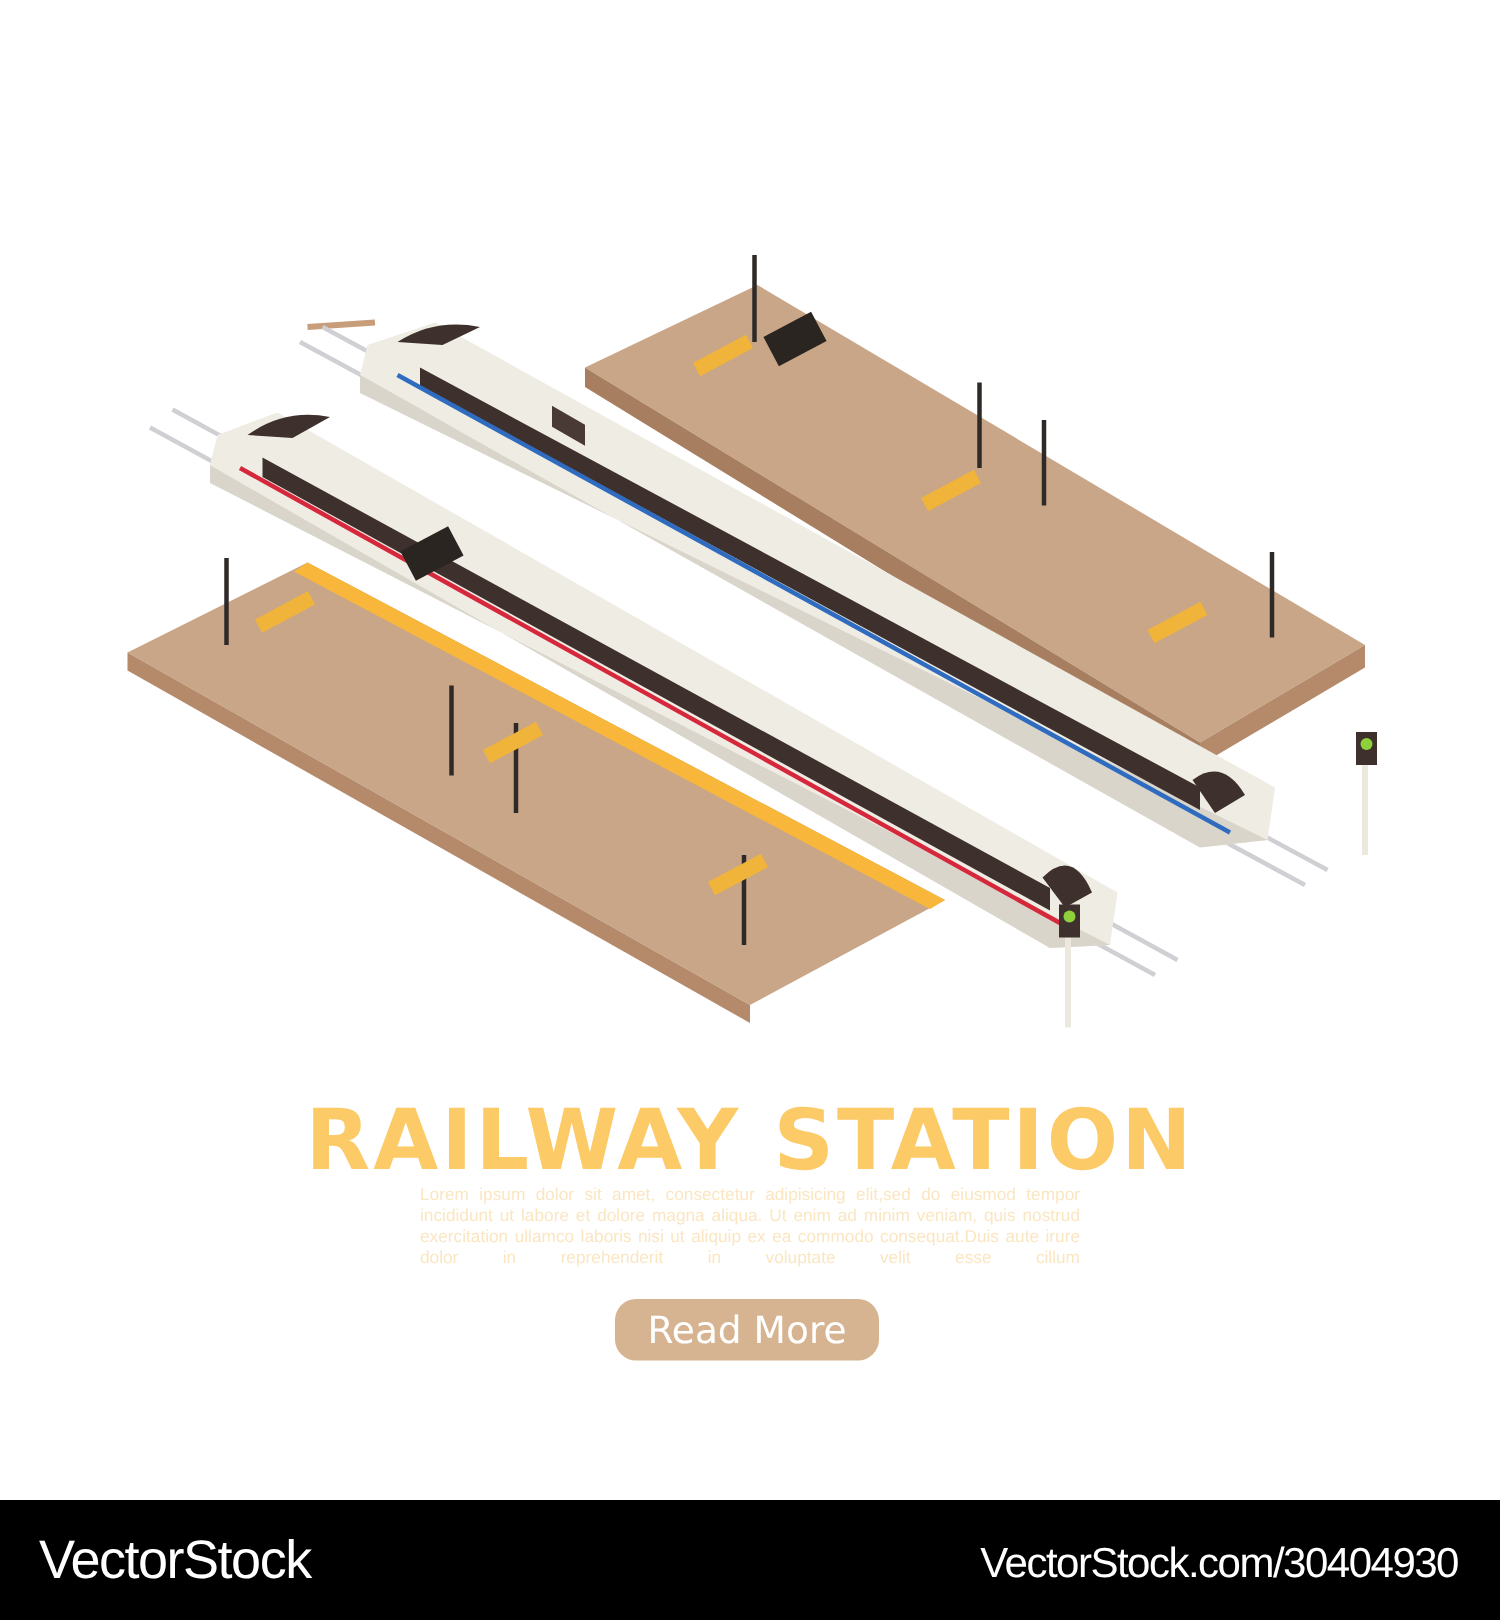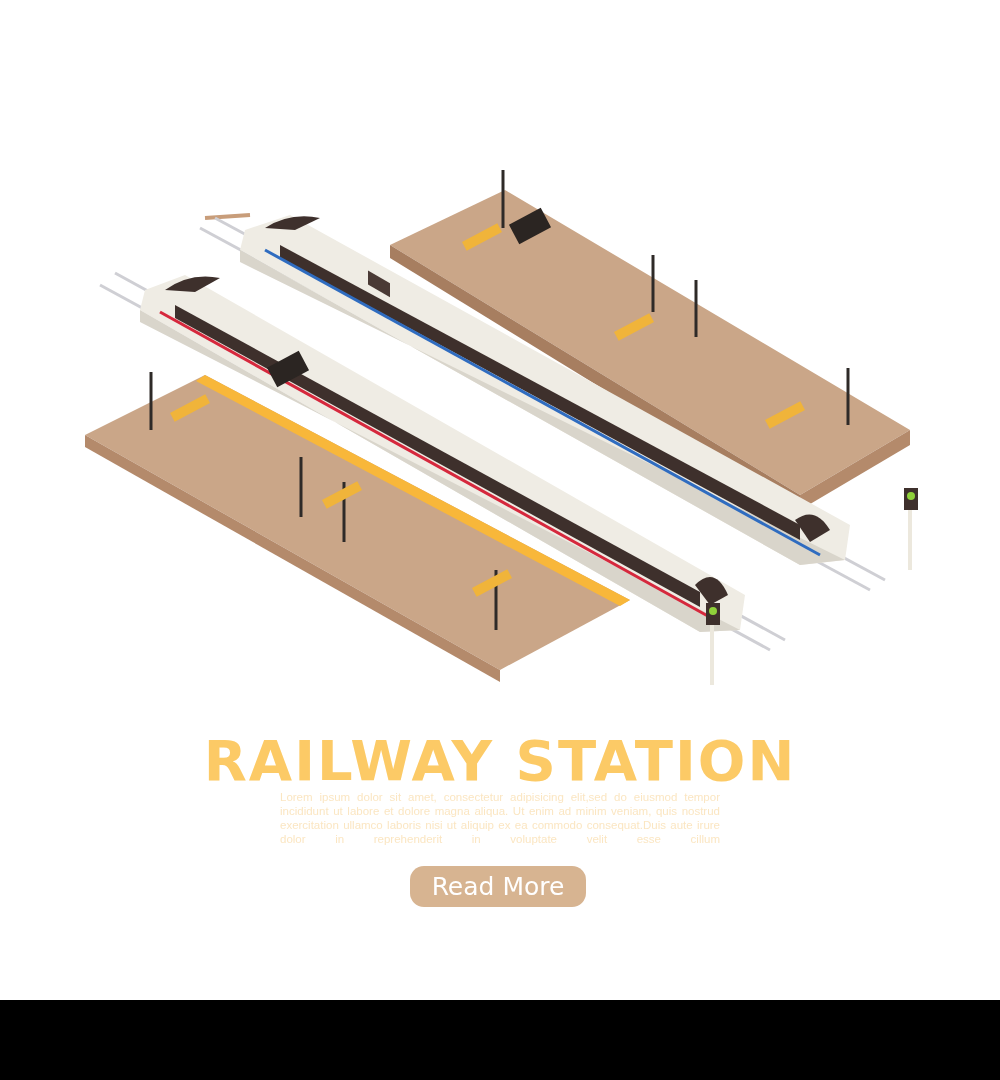--- a/index.html
+++ b/index.html
@@ -90,13 +90,15 @@
     <rect x="706" y="603" width="14" height="22" fill="#3e302c"></rect>
       <circle cx="713" cy="611" r="4" fill="#8fd13a"></circle>
   </g>
 </svg>
 
 <div class="title">RAILWAY STATION</div>
 <div class="lorem">Lorem ipsum dolor sit amet, consectetur adipisicing elit,sed do eiusmod tempor incididunt ut labore et dolore magna aliqua. Ut enim ad minim veniam, quis nostrud exercitation ullamco laboris nisi ut aliquip ex ea commodo consequat.Duis aute irure dolor in reprehenderit in voluptate velit esse cillum</div>
 <button class="btn">Read More</button>
 
 <div class="footer">
+  <div class="brand">VectorStock</div>
+  <div class="ref">VectorStock.com/30404930</div>
 </div>
 
 </body></html>

